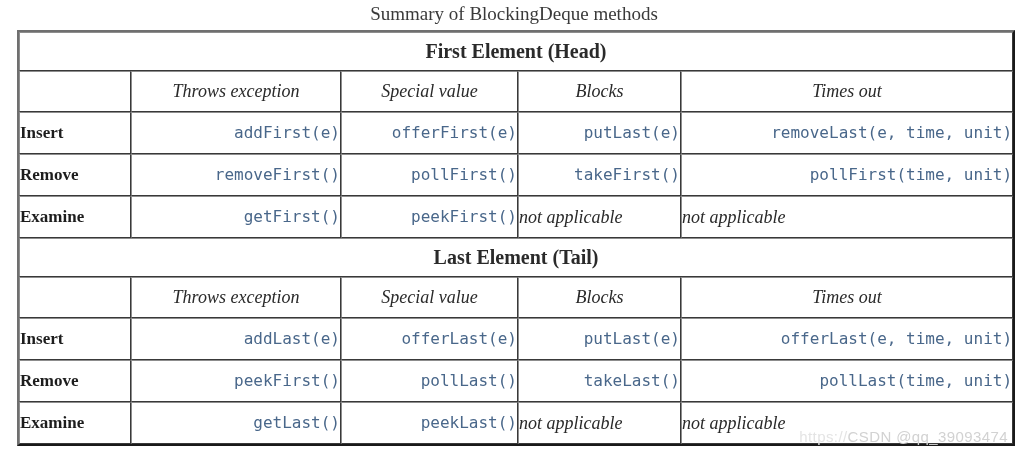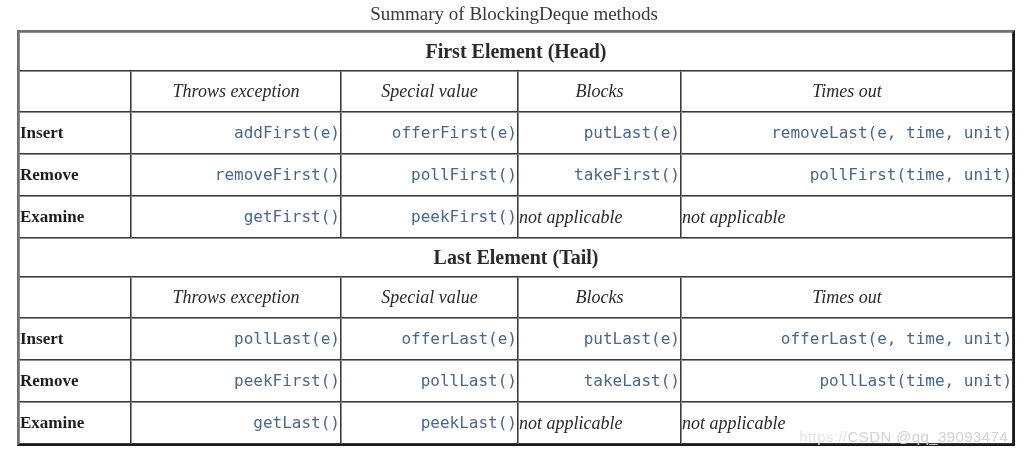--- a/index.html
+++ b/index.html
@@ -175,21 +175,21 @@
       </tr>
       <tr>
         <td class="col-head blank"></td>
         <td class="col-head">Throws exception</td>
         <td class="col-head">Special value</td>
         <td class="col-head">Blocks</td>
         <td class="col-head">Times out</td>
       </tr>
       <tr>
         <td class="row-label">Insert</td>
-        <td class="code-cell">pollLast(e)</td>
+        <td class="code-cell">addLast(e)</td>
         <td class="code-cell">offerLast(e)</td>
         <td class="code-cell">putLast(e)</td>
         <td class="code-cell">offerLast(e, time, unit)</td>
       </tr>
       <tr>
         <td class="row-label">Remove</td>
         <td class="code-cell">peekFirst()</td>
         <td class="code-cell">pollLast()</td>
         <td class="code-cell">takeLast()</td>
         <td class="code-cell">pollLast(time, unit)</td>

